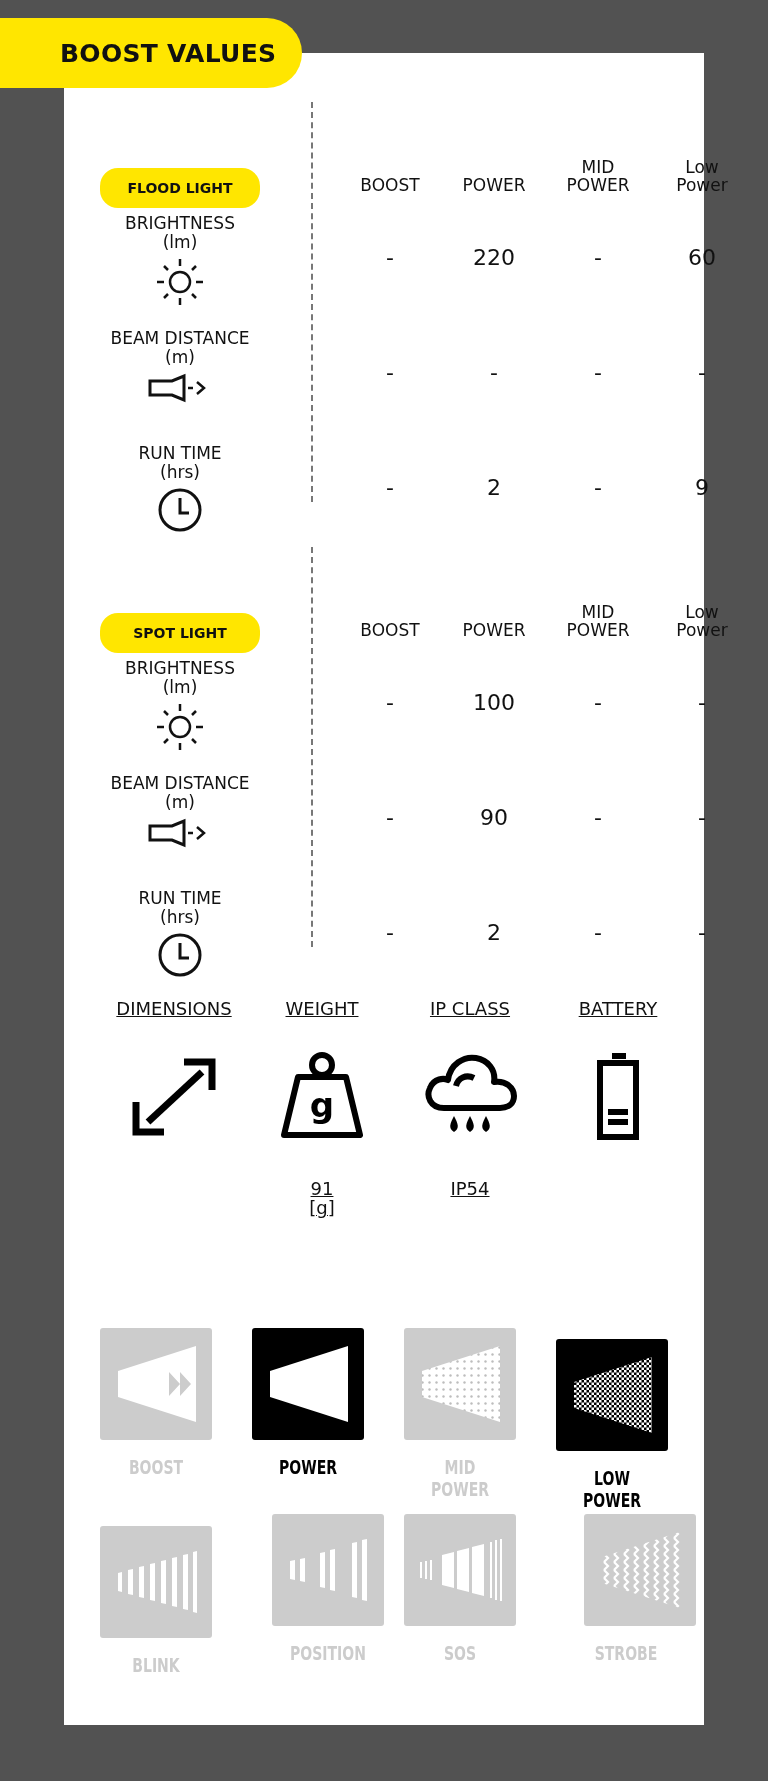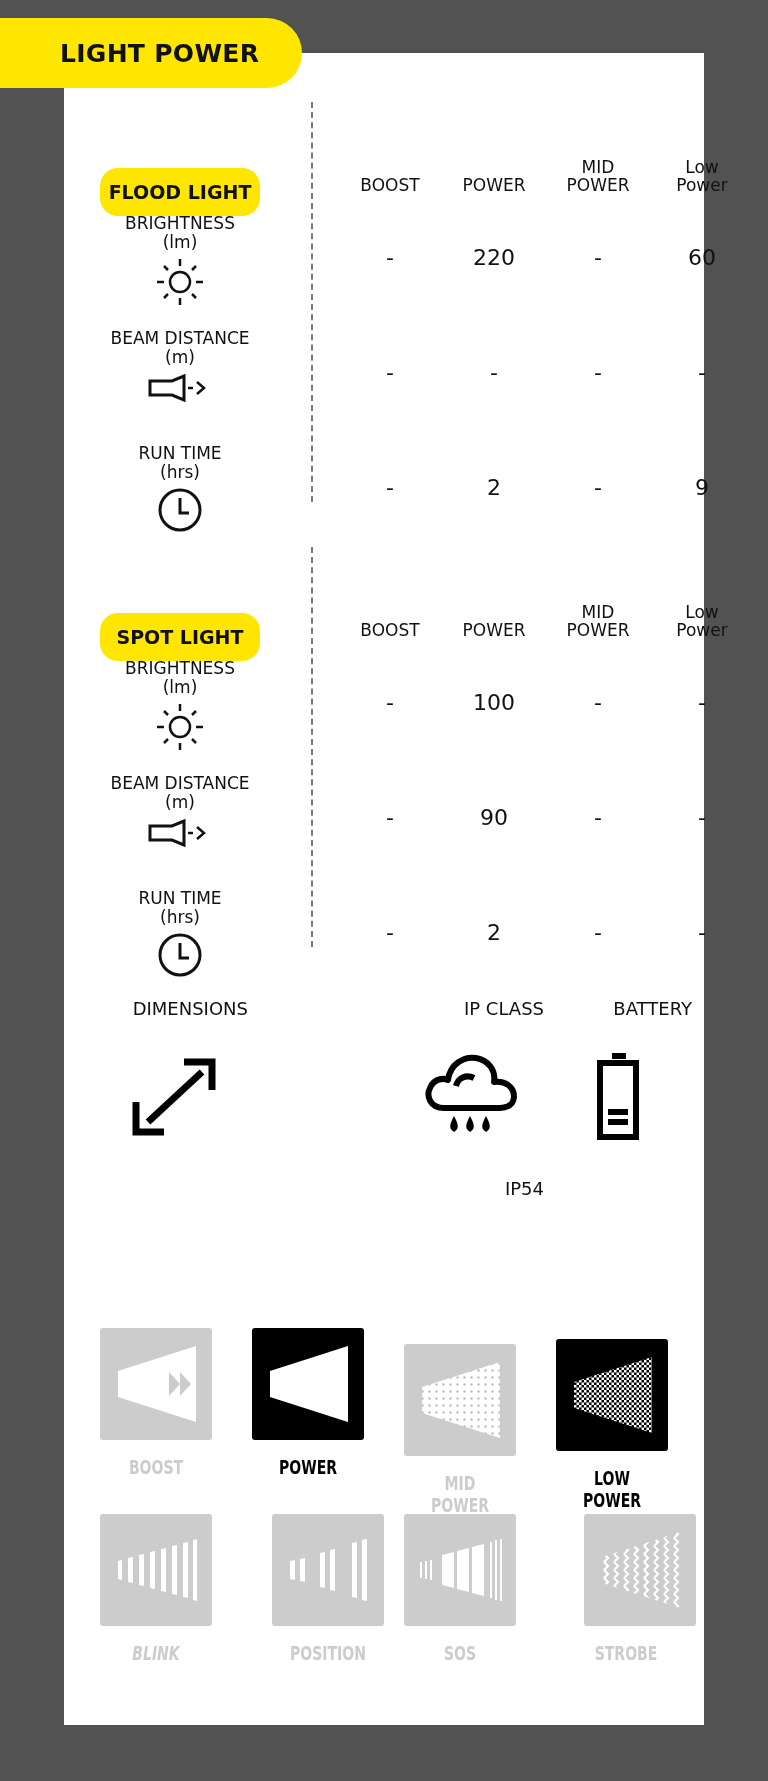--- a/index.html
+++ b/index.html
@@ -16,42 +16,42 @@
     position: absolute; left: 64px; top: 53px; width: 640px; height: 1672px;
     background: #ffffff;
   }
   
   .ltable { position: absolute; left: 36px; width: 576px; }
   .ltable .divider {
     position: absolute; left: 211px; top: 0; bottom: 0; width: 0;
     border-left: 2px dashed #777;
   }
   .ltable .badge {
-    position: absolute; left: 0; width: 160px; height: 48px;
+    position: absolute; left: 0; width: 160px; height: 40px;
     background: #ffe600; border-radius: 18px;
     display: flex; align-items: center; justify-content: center;
-    font-weight: bold; font-size: 19px; font-family: "DejaVu Sans", "Liberation Sans", sans-serif;
+    font-weight: bold; font-size: 14px; font-family: "DejaVu Sans", "Liberation Sans", sans-serif;
   }
   .colhead {
     position: absolute; width: 110px; text-align: center;
     font-size: 17px; line-height: 18px; font-family: "DejaVu Sans", "Liberation Sans", sans-serif;
   }
   .rowlabel {
     position: absolute; left: 0; width: 160px; text-align: center;
     font-size: 17px; line-height: 19px; font-family: "DejaVu Sans", "Liberation Sans", sans-serif;
   }
   .rowlabel .unit { display: block; }
   .rowlabel svg { display: block; margin: 4px auto 0; }
   .cell {
     position: absolute; width: 110px; text-align: center;
     font-size: 22px; font-family: "DejaVu Sans", "Liberation Sans", sans-serif;
   }
   
   .specs { position: absolute; left: 36px; top: 945px; width: 592px; height: 280px; }
-  .spec { position: absolute; top: 0; width: 148px; text-align: right; }
+  .spec { position: absolute; top: 0; width: 148px; text-align: center; text-decoration: underline; }
   .spec .label { font-size: 18px; font-family: "DejaVu Sans", "Liberation Sans", sans-serif; height: 24px; }
   .spec .icon { height: 100px; margin-top: 24px; display: flex; justify-content: center; align-items: center; }
   .spec .val { margin-top: 33px; font-size: 18px; line-height: 19px; font-family: "DejaVu Sans", "Liberation Sans", sans-serif; }
   .spec .val span { display: block; }
   
   .fn-title {
     position: absolute; left: 36px; top: 1226px; font-weight: bold; font-size: 23px;
     font-family: "DejaVu Sans", "Liberation Sans", sans-serif;
   }
   .fn-grid { position: absolute; left: 36px; top: 1275px; width: 568px; }
@@ -68,21 +68,21 @@
     margin-top: 16px; font-size: 19px; font-weight: bold;
     font-family: "DejaVu Sans Condensed", "DejaVu Sans", "Liberation Sans", sans-serif;
     transform: scaleX(0.82);
   }
   .fn .name.on { color: #000; }
   .fn .name.off { color: #cccccc; }
 </style>
 </head>
 <body>
 
-<div class="title-tab">LIGHT POWER</div>
+<div class="title-tab">BOOST VALUES</div>
 
 <div class="panel">
 
   <div class="ltable" style="top:49px;height:400px;">
     <div class="divider"></div>
     <div class="badge" style="top:66px;">FLOOD LIGHT</div>
 
     <div class="colhead" style="left:235px;top:74px;"><span>BOOST</span></div>
     <div class="colhead" style="left:339px;top:74px;"><span>POWER</span></div>
     <div class="colhead" style="left:443px;top:56px;"><span>MID</span><br><span>POWER</span></div>
@@ -200,20 +200,34 @@
     <div class="spec" style="left:0;">
       <div class="label">DIMENSIONS</div>
       <div class="icon">
         <svg width="84" height="84" viewBox="0 0 84 84">
             <polyline points="52,8 80,8 80,36" fill="none" stroke="#000" stroke-width="7"></polyline>
             <polyline points="4,48 4,78 32,78" fill="none" stroke="#000" stroke-width="7"></polyline>
             <line x1="70" y1="18" x2="16" y2="68" stroke="#000" stroke-width="7"></line>
           </svg>
       </div>
     </div>
+    <div class="spec" style="left:148px;">
+      <div class="label">WEIGHT</div>
+      <div class="icon">
+        <svg width="84" height="90" viewBox="0 0 84 90">
+            <circle cx="42" cy="14" r="10" fill="none" stroke="#000" stroke-width="6"></circle>
+            <path d="M18 26 H66 L80 84 H4 Z" fill="none" stroke="#000" stroke-width="6" stroke-linejoin="round"></path>
+            <text x="42" y="66" text-anchor="middle" font-family="DejaVu Sans, sans-serif" font-weight="bold" font-size="34" fill="#000">g</text>
+          </svg>
+      </div>
+      <div class="val">
+          <span>91</span>
+          <span>[g]</span>
+        </div>
+    </div>
     <div class="spec" style="left:296px;">
       <div class="label">IP CLASS</div>
       <div class="icon">
         <svg width="96" height="92" viewBox="0 0 96 92">
             <path d="M22 58 C8 58 4 46 8 38 C12 28 22 28 26 30 C28 14 42 6 54 8 C66 10 74 20 72 32 C84 30 92 38 92 46 C92 54 86 58 78 58 Z" fill="none" stroke="#000" stroke-width="6" stroke-linejoin="round"></path>
             <path d="M34 36 C36 28 44 24 52 28" fill="none" stroke="#000" stroke-width="6"></path>
             <path d="M32 66 C28 74 26 78 32 82 C38 78 36 74 32 66Z" fill="#000"></path>
             <path d="M48 66 C44 74 42 78 48 82 C54 78 52 74 48 66Z" fill="#000"></path>
             <path d="M64 66 C60 74 58 78 64 82 C70 78 68 74 64 66Z" fill="#000"></path>
           </svg>
@@ -250,21 +264,21 @@
 
     <div class="fn" style="left:152px;top:0;">
       <div class="tile on">
         <svg width="96" height="80" viewBox="0 0 96 80">
             <path d="M10 27 L88 2 L88 78 L10 53 Z" fill="#fff"></path>
           </svg>
       </div>
       <div class="name on">POWER</div>
     </div>
 
-    <div class="fn" style="left:304px;top:16px;">
+    <div class="fn" style="left:304px;top:0;">
       <div class="tile off">
         <svg width="96" height="80" viewBox="0 0 96 80">
           <defs>
               <pattern id="dots" width="7" height="7" patternUnits="userSpaceOnUse">
                 <rect width="7" height="7" fill="#fff"></rect>
                 <circle cx="3.5" cy="3.5" r="1.2" fill="#bdbdbd"></circle>
               </pattern>
             </defs>
           <path d="M10 27 L88 2 L88 78 L10 53 Z" fill="url(#dots)"></path>
           </svg>
@@ -281,21 +295,21 @@
                 <rect width="2.5" height="2.5" fill="#fff"></rect>
                 <rect x="2.5" y="2.5" width="2.5" height="2.5" fill="#fff"></rect>
               </pattern>
             </defs>
           <path d="M10 27 L88 2 L88 78 L10 53 Z" fill="url(#checker)"></path>
           </svg>
       </div>
       <div class="name on">LOW POWER</div>
     </div>
 
-    <div class="fn" style="left:0;top:186px;font-style:italic;">
+    <div class="fn" style="left:0;top:198px;">
       <div class="tile off">
         <svg width="96" height="80" viewBox="0 0 96 80" fill="#fff">
           <path d="M10 31 L14 30 L14 50 L10 49Z"></path>
             <path d="M20 28 L25 27 L25 53 L20 52Z"></path>
             <path d="M31 25 L36 24 L36 56 L31 55Z"></path>
             <path d="M42 22 L47 21 L47 59 L42 58Z"></path>
             <path d="M53 19 L58 18 L58 62 L53 61Z"></path>
             <path d="M64 16 L69 15 L69 65 L64 64Z"></path>
             <path d="M75 13 L80 12 L80 68 L75 67Z"></path>
             <path d="M85 10 L89 9 L89 71 L85 70Z"></path>

